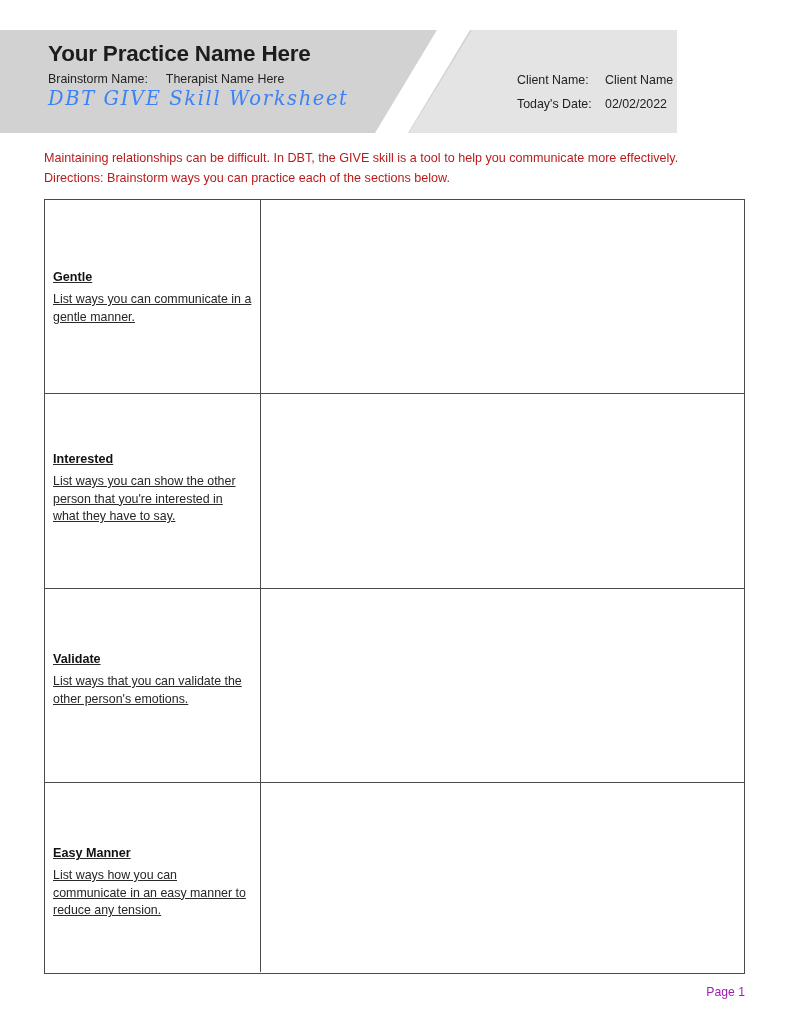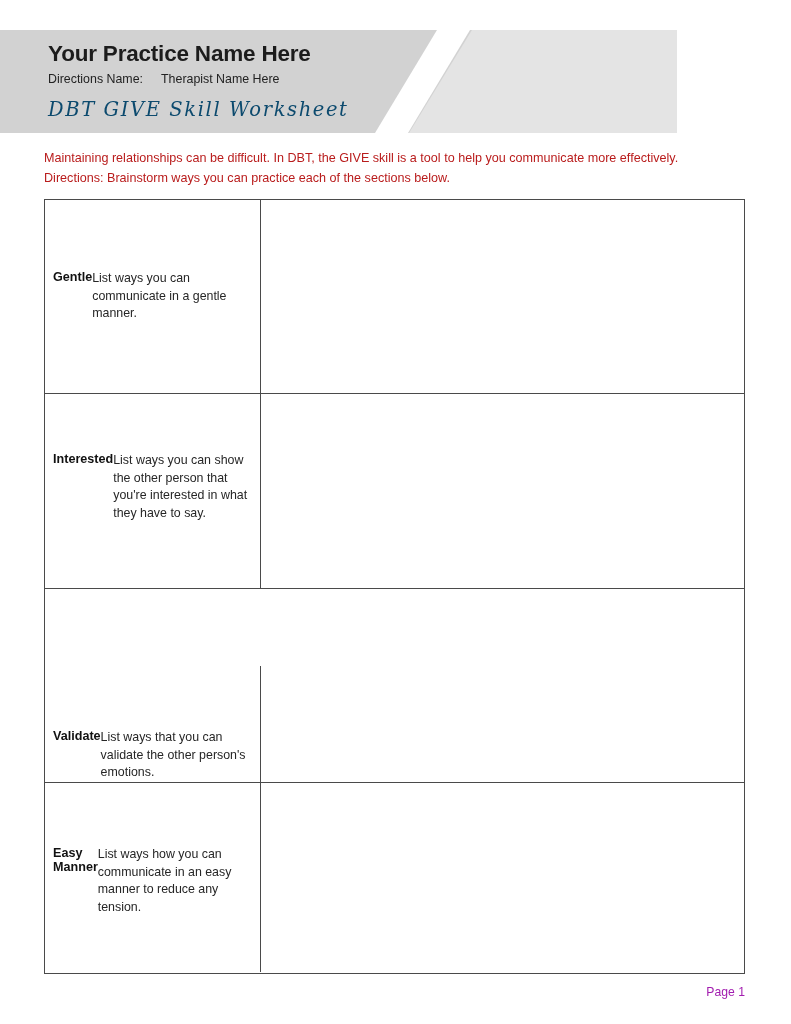--- a/index.html
+++ b/index.html
@@ -67,26 +67,26 @@
   #therapist-line {
     margin-top: 5px;
     font-size: 12.4px;
     color: #222222;
     white-space: nowrap;
   }
   #therapist-line .field-label { }
   #therapist-line .field-value { margin-left: 18px; }
 
   #worksheet-title {
-    margin-top: 12px;
+    margin-top: 1px;
     font-family: "DejaVu Serif", "Liberation Serif", serif;
     font-style: italic;
     font-size: 19.5px;
     letter-spacing: 1.6px;
-    color: #0c4a6e;
+    color: #3b82f6;
     white-space: nowrap;
   }
 
   #header-right-text {
     position: absolute;
     left: 517px;
     top: 38px;
     font-size: 12.4px;
     color: #222222;
   }
@@ -124,31 +124,32 @@
   }
   .ws-row {
     display: flex;
     box-sizing: border-box;
     border-bottom: 1.6px solid #4a4a4a;
     position: relative;
   }
   .ws-row:last-child { border-bottom: none; }
   .ws-row.r1 { height: 194px; }
   .ws-row.r2 { height: 195px; }
-  .ws-row.r3 { height: 194px; align-items: flex-end; }
+  .ws-row.r3 { height: 194px; }
   .ws-row.r4 { height: 189px; }
 
   .ws-prompt-cell {
     width: 216px;
     box-sizing: border-box;
     border-right: 1.6px solid #4a4a4a;
     padding: 0 8px 0 8px;
     display: flex;
-    flex-direction: row;
+    flex-direction: column;
     justify-content: center;
+    text-decoration: underline;
   }
   .ws-answer-cell {
     flex: 1;
     box-sizing: border-box;
   }
   .prompt-title {
     font-size: 12.6px;
     font-weight: bold;
     color: #111111;
     margin-bottom: 7px;
@@ -180,27 +181,35 @@
 
 <div id="header-band">
   <div id="header-left-fill"></div>
   <div id="header-right-fill"></div>
   <div id="header-diagonal-stripe"></div>
 
   <div id="header-left-text">
     <div id="practice-name">Your Practice Name Here</div>
 
     <div id="therapist-line">
-      <span class="field-label">Directions Name:</span><span class="field-value">Therapist Name Here</span>
+      <span class="field-label">Brainstorm Name:</span><span class="field-value">Therapist Name Here</span>
     </div>
 
     <div id="worksheet-title">DBT GIVE Skill Worksheet</div>
   </div>
 
   <div id="header-right-text">
+    <div class="hdr-row">
+      <span class="field-label">Client Name:</span>
+      <span class="field-value">Client Name Here</span>
+    </div>
+    <div class="hdr-row">
+      <span class="field-label">Today's Date:</span>
+      <span class="field-value">02/02/2022</span>
+    </div>
   </div>
 </div>
 
 <div id="intro-text">
   <div>Maintaining relationships can be difficult. In DBT, the GIVE skill is a tool to help you communicate more effectively.</div>
   <div>Directions: Brainstorm ways you can practice each of the sections below.</div>
 </div>
 
 <div id="worksheet-table">
 

